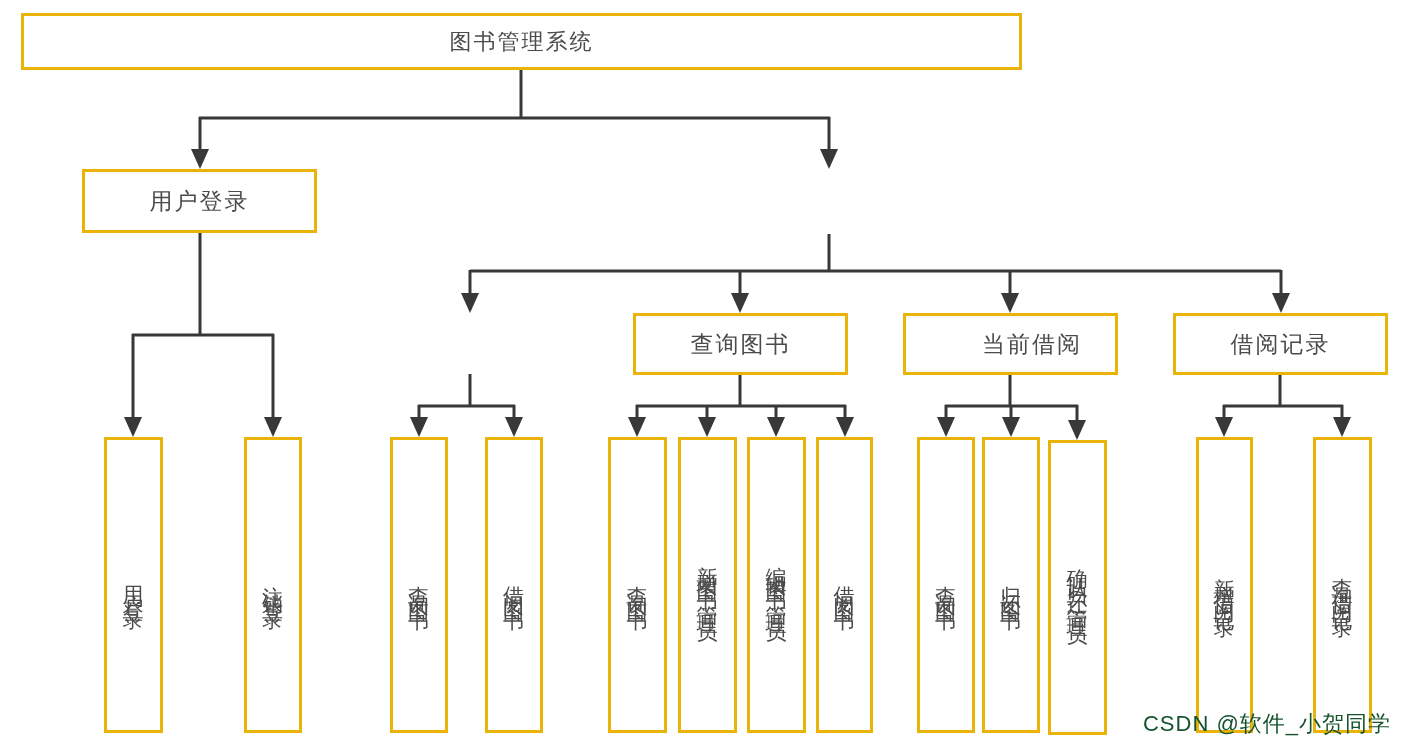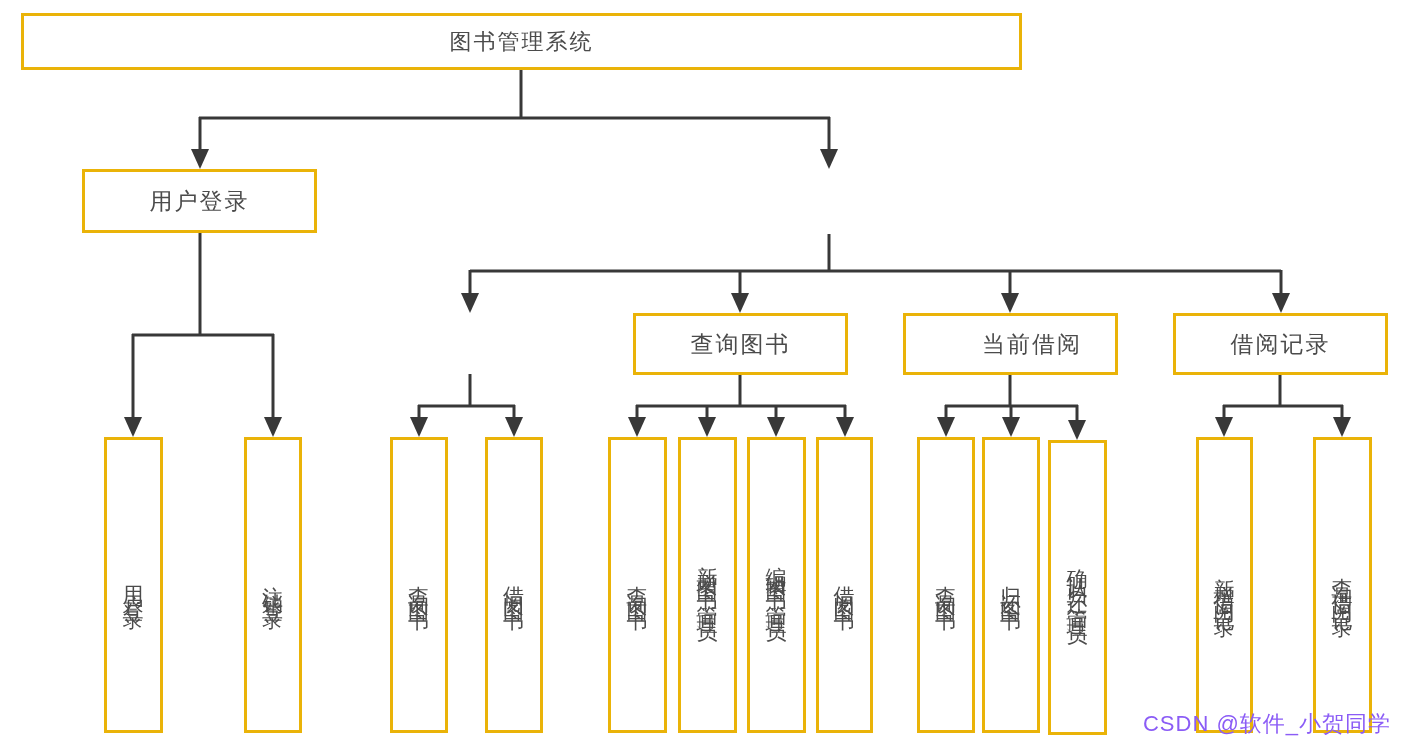--- a/index.html
+++ b/index.html
@@ -45,21 +45,21 @@
     text-orientation: mixed;
     font-size: 21px;
     letter-spacing: 8px;
     line-height: 1;
   }
   .watermark {
     position: absolute;
     right: 14px;
     bottom: 8px;
     font-size: 22px;
-    color: #8b5cf6;
+    color: #14532d;
     letter-spacing: 1px;
     white-space: nowrap;
   }
 </style>
 </head>
 <body>
 
 <div class="canvas">
 
   <svg class="connectors" viewBox="0 0 1405 747" xmlns="http://www.w3.org/2000/svg">

